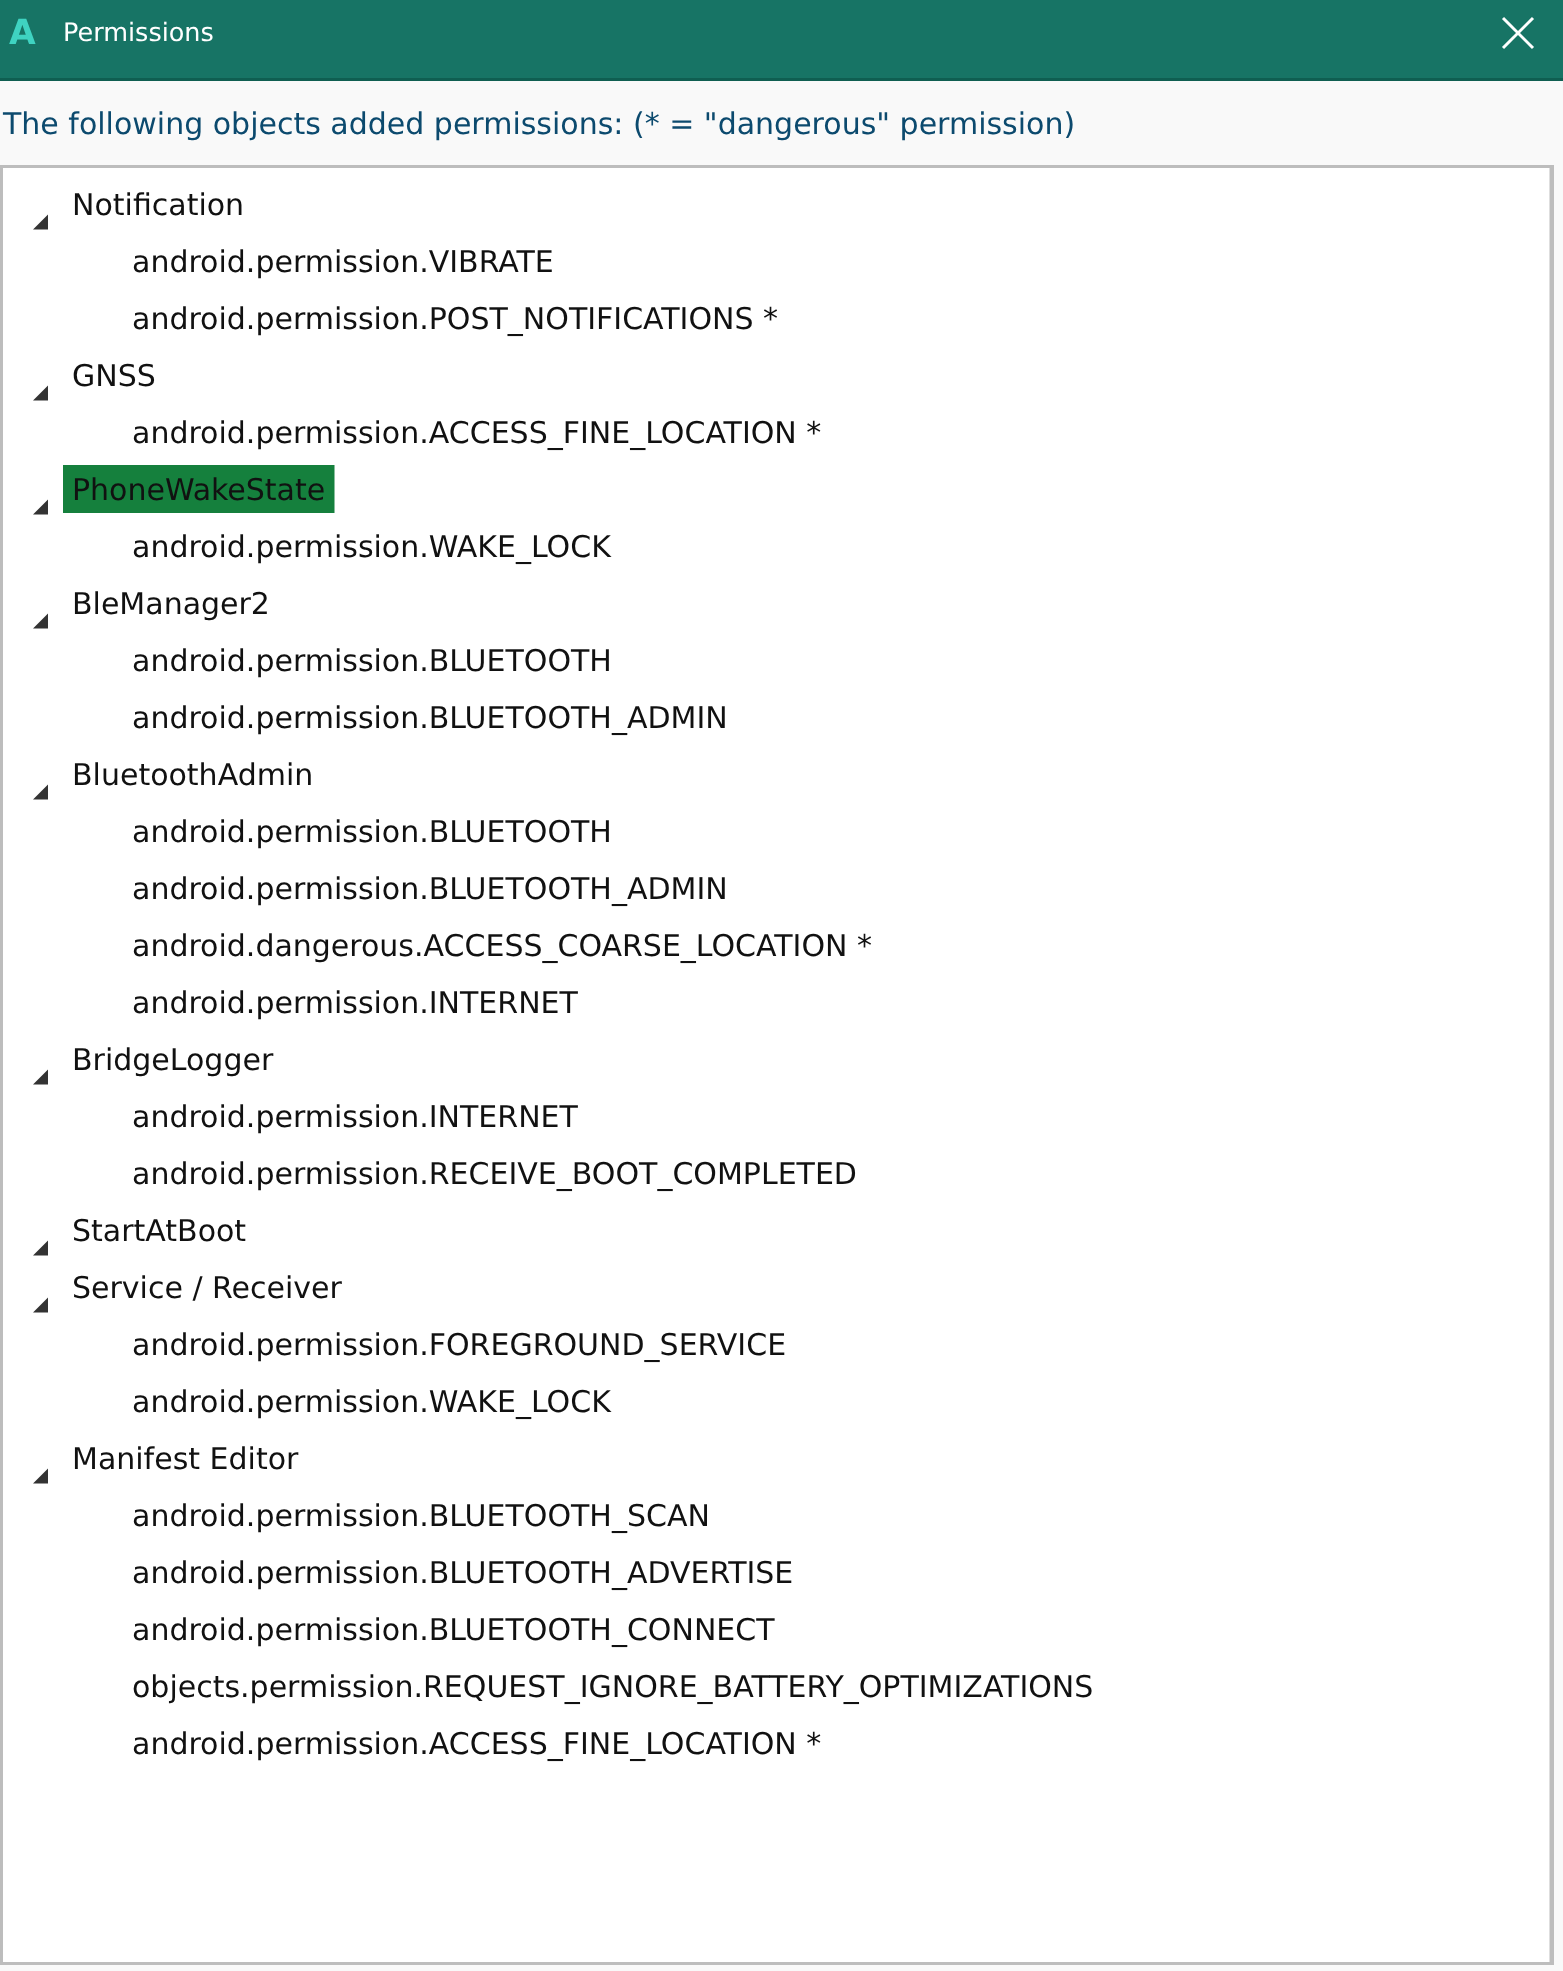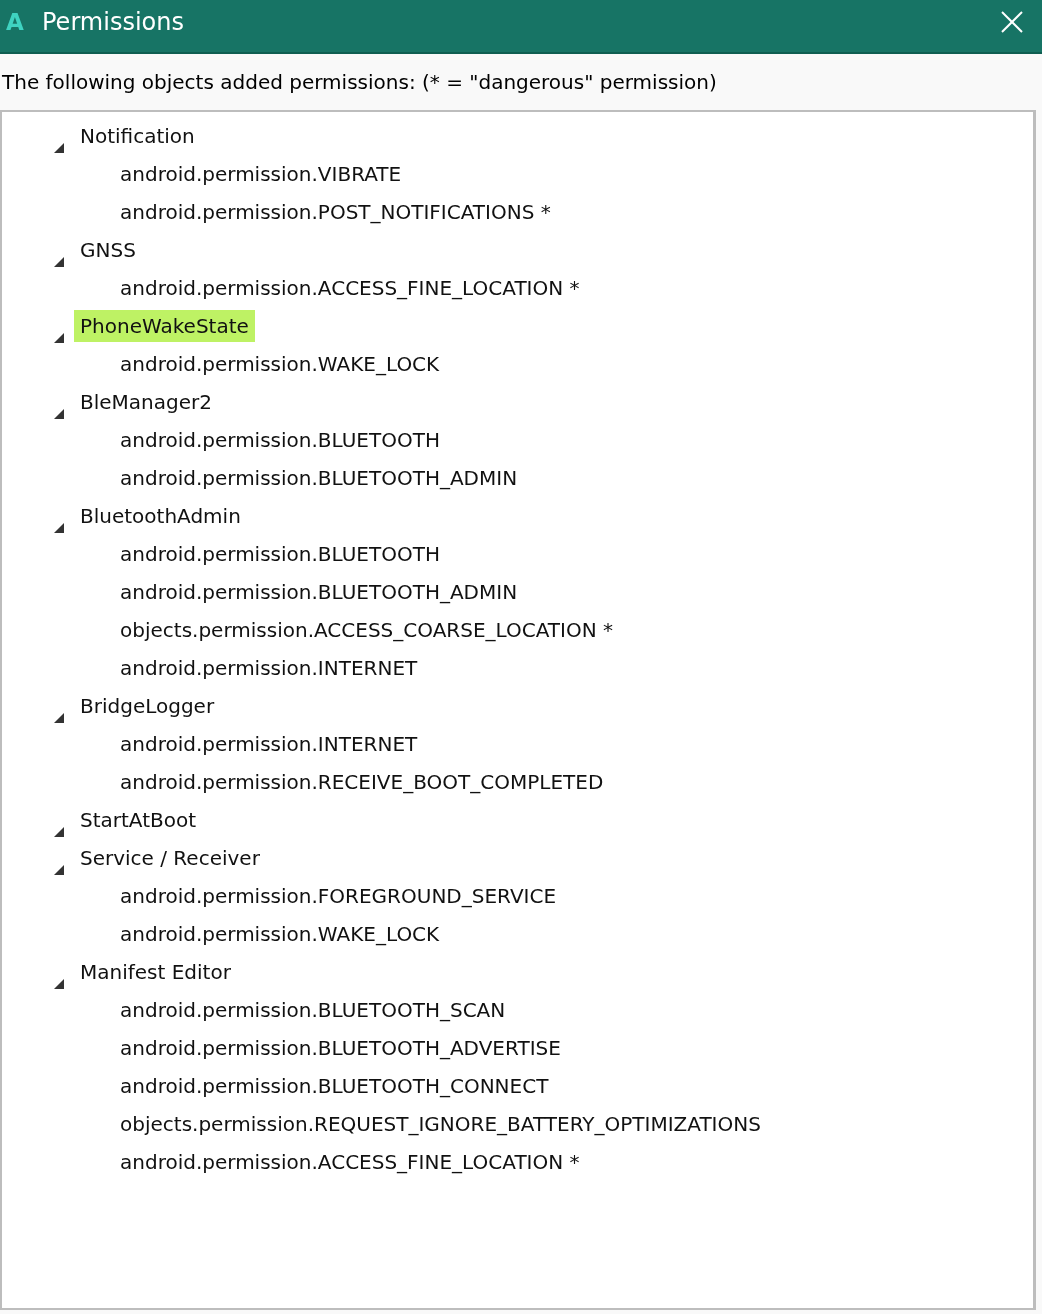--- a/index.html
+++ b/index.html
@@ -25,37 +25,37 @@
       left: 6px; top: 8px;
       font-family: "DejaVu Sans", sans-serif;
       font-weight: bold;
       font-size: 23px;
       color: #3fd3c1;
       line-height: 28px;
     }
     .title-text {
       position: absolute;
       left: 42px; top: 8px;
-      font-size: 24px;
+      font-size: 17px;
       line-height: 28px;
       color: #ffffff;
     }
     .close-btn {
       position: absolute;
       right: 14px; top: 6px;
       width: 34px; height: 32px;
       cursor: pointer;
     }
     .close-btn svg { display: block; }
     .description {
       position: absolute;
       left: 2px; top: 68px;
       font-size: 20px;
       line-height: 28px;
-      color: #000000;
+      color: #0c4a6e;
       white-space: nowrap;
     }
     .tree-box {
       position: absolute;
       left: 0px; top: 110px;
       width: 1036px; height: 1200px;
       box-sizing: border-box;
       background: #ffffff;
       border: 2px solid #bdbdbd;
       border-right-width: 3px;
@@ -69,38 +69,37 @@
       left: 0; top: 5px;
       width: 100%;
     }
     .tree-row {
       height: 38px;
       line-height: 38px;
       position: relative;
       white-space: nowrap;
       font-size: 20px;
       color: #111111;
-      margin-left: 32px;
     }
     .tree-row.group .expander {
       position: absolute;
       left: 18px; top: 12px;
       width: 14px; height: 14px;
       cursor: pointer;
     }
     .tree-row.group .label {
       position: absolute;
       left: 40px; top: 3px;
       height: 32px;
       line-height: 32px;
       padding: 0 6px;
       cursor: default;
     }
     .tree-row.group .label.selected {
-      background: #bef264;
+      background: #15803d;
     }
     .tree-row.child .label {
       position: absolute;
       left: 84px; top: 0;
       padding: 0 2px;
     }
   </style>
 </head>
 <body>
 
@@ -167,21 +166,21 @@
           </svg></span>
         <span class="label">BluetoothAdmin</span>
       </li>
       <li class="tree-row child">
         <span class="label">android.permission.BLUETOOTH</span>
       </li>
       <li class="tree-row child">
         <span class="label">android.permission.BLUETOOTH_ADMIN</span>
       </li>
       <li class="tree-row child">
-        <span class="label">objects.permission.ACCESS_COARSE_LOCATION *</span>
+        <span class="label">android.dangerous.ACCESS_COARSE_LOCATION *</span>
       </li>
       <li class="tree-row child">
         <span class="label">android.permission.INTERNET</span>
       </li>
       <li class="tree-row group">
         <span class="expander"><svg width="14" height="14" viewBox="0 0 14 14">
             <polygon points="12,2 12,12 2,12" fill="#333333"></polygon>
           </svg></span>
         <span class="label">BridgeLogger</span>
       </li>

